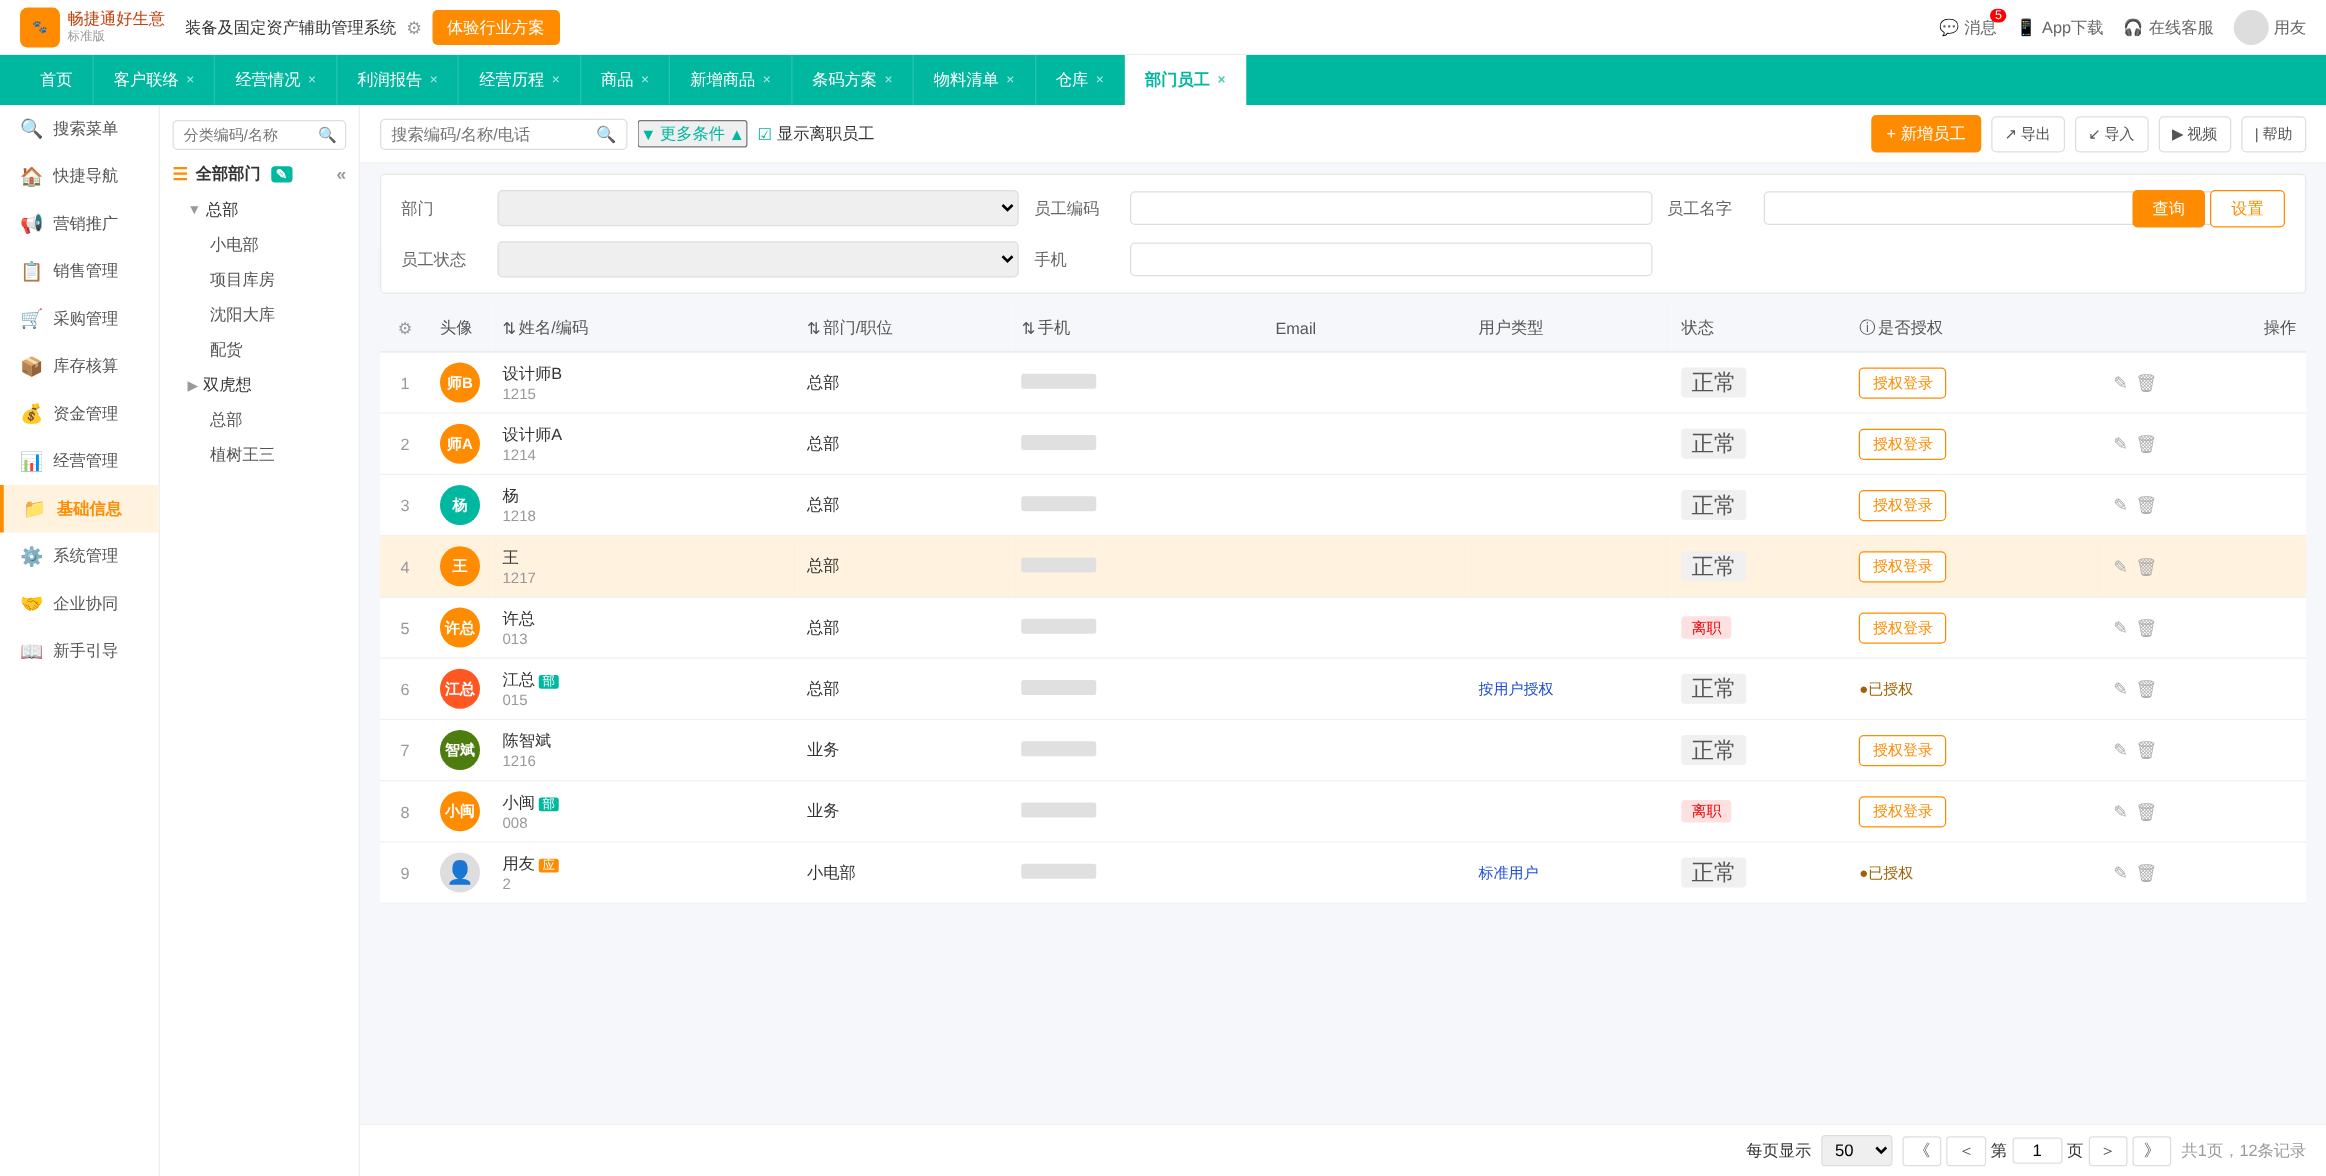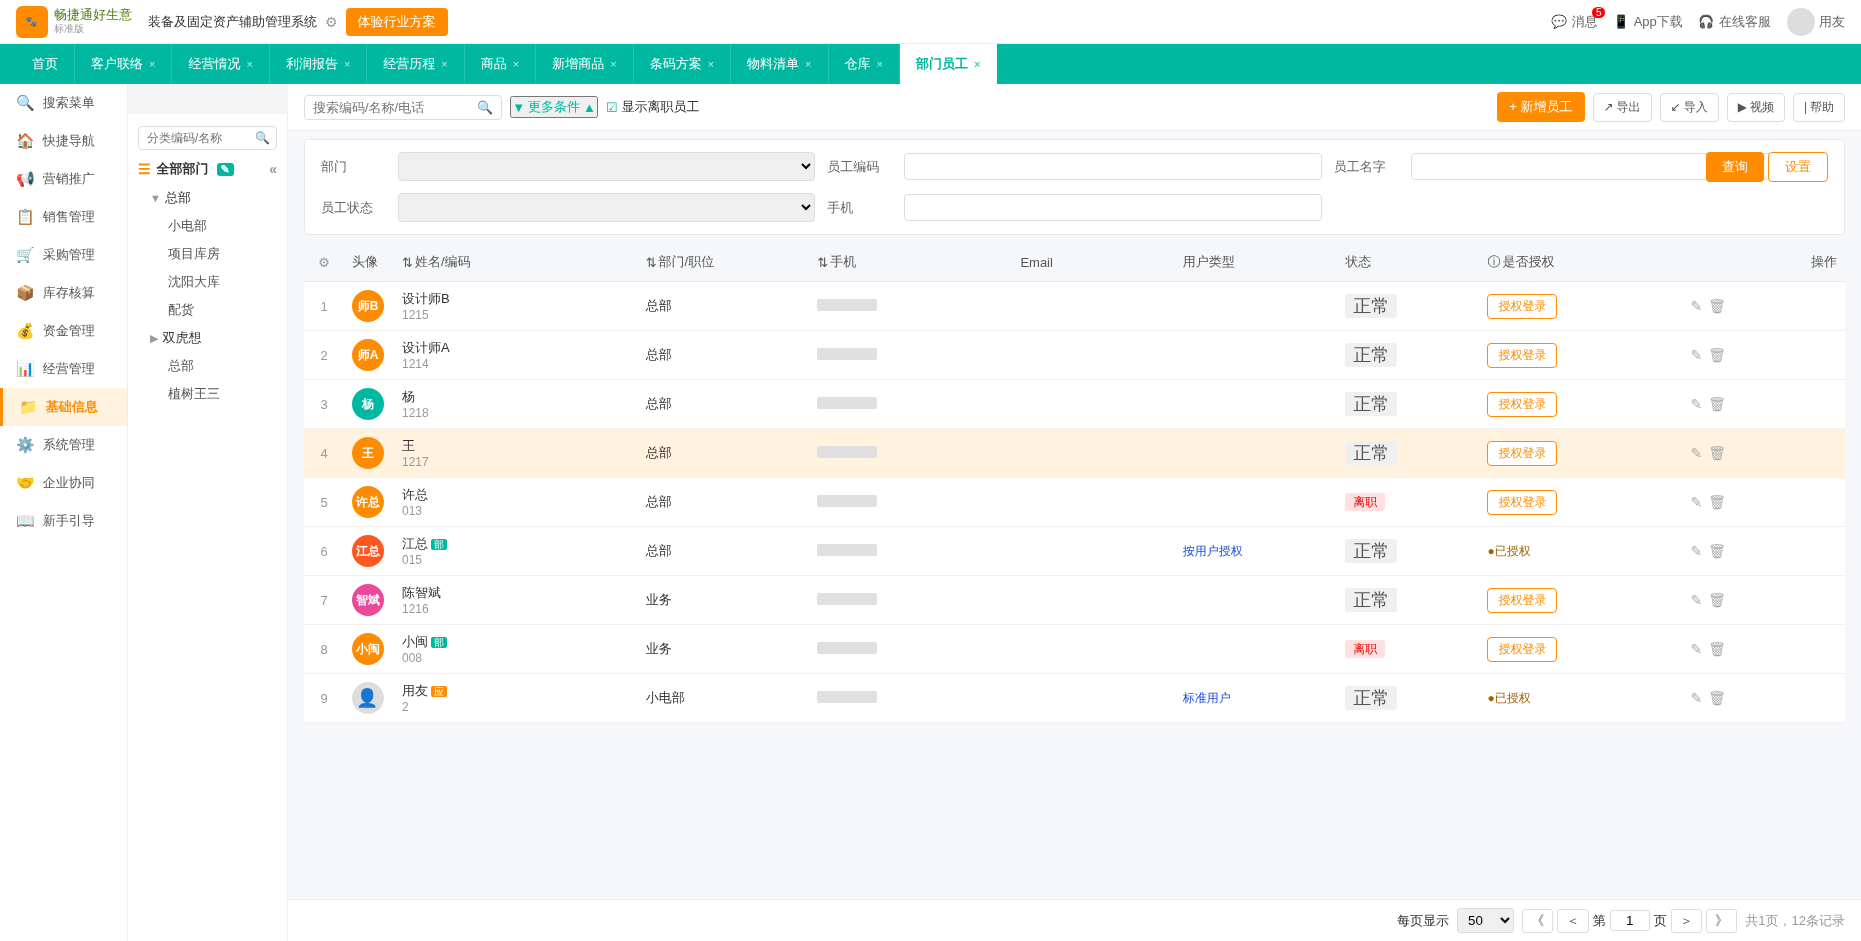--- a/index.html
+++ b/index.html
@@ -7,21 +7,21 @@
 
     
     .top-bar {
       display: flex; align-items: center; background: #fff;
       height: 44px; padding: 0 16px; border-bottom: 1px solid #eee;
       justify-content: space-between;
     }
     .top-bar-left { display: flex; align-items: center; gap: 8px; }
     .logo-area { display: flex; align-items: center; gap: 6px; }
     .logo-icon { width: 32px; height: 32px; background: #ff8c00; border-radius: 6px; display: flex; align-items: center; justify-content: center; color: #fff; font-size: 10px; font-weight: bold; }
-    .logo-text { font-size: 13px; color: #4d7c0f; line-height: 1.2; }
+    .logo-text { font-size: 13px; color: #c2410c; line-height: 1.2; }
     .logo-sub { font-size: 10px; color: #999; }
     .system-title { font-size: 13px; color: #333; margin-left: 8px; }
     .gear-icon { color: #999; cursor: pointer; font-size: 14px; }
     .trial-btn { background: #ff8c00; color: #fff; border: none; border-radius: 4px; padding: 5px 12px; font-size: 13px; cursor: pointer; }
     .top-bar-right { display: flex; align-items: center; gap: 16px; }
     .top-right-item { display: flex; align-items: center; gap: 4px; color: #666; font-size: 13px; cursor: pointer; position: relative; }
     .badge { background: #f00; color: #fff; border-radius: 10px; font-size: 10px; padding: 0 4px; position: absolute; top: -6px; right: -8px; }
     .avatar { width: 28px; height: 28px; background: #ddd; border-radius: 50%; }
 
     
@@ -47,21 +47,21 @@
       display: flex; align-items: center; padding: 10px 16px;
       cursor: pointer; color: #555; font-size: 13px; gap: 8px;
     }
     .sidebar-item.active { background: #fff3e0; color: #ff8c00; font-weight: bold; border-left: 3px solid #ff8c00; }
     .sidebar-icon { font-size: 15px; }
 
     
     .content-area { flex: 1; display: flex; overflow: hidden; }
 
     
-    .dept-tree { width: 160px; background: #fff; border-right: 1px solid #eee; overflow-y: auto; flex-shrink: 0; padding: 8px 0; margin-top: 30px; }
+    .dept-tree { width: 160px; background: #fff; border-right: 1px solid #eee; overflow-y: auto; flex-shrink: 0; padding: 8px 0; }
     .dept-search { display: flex; align-items: center; padding: 4px 10px; }
     .dept-search input { border: 1px solid #ddd; border-radius: 4px; padding: 4px 8px; font-size: 12px; width: 100%; }
     .dept-all { display: flex; align-items: center; padding: 6px 10px; font-size: 13px; font-weight: bold; color: #333; gap: 6px; }
     .dept-item { padding: 5px 12px 5px 20px; font-size: 13px; color: #555; cursor: pointer; }
     .dept-item.indent1 { padding-left: 30px; }
     .dept-group { padding: 5px 12px; font-size: 13px; color: #333; cursor: pointer; display: flex; align-items: center; gap: 4px; }
 
     
     .main-panel { flex: 1; display: flex; flex-direction: column; overflow: hidden; background: #f5f7fa; }
 
@@ -531,21 +531,21 @@
                 <td class="col-action">
                   <div class="action-btns">
     <span class="edit-icon" title="编辑">✎</span>
     <span class="delete-icon" title="删除">🗑</span>
   </div>
                 </td>
               </tr>
               <tr>
                 <td class="col-num">7</td>
                 <td class="col-avatar">
-                  <div class="avatar-circle" style="background:#ec4899;font-family:Liberation Serif, serif;">智斌</div>
+                  <div class="avatar-circle" style="background:#4d7c0f;font-family:Liberation Serif, serif;">智斌</div>
                 </td>
                 <td class="col-name">
                   <div class="name-main">陈智斌</div>
                   <div class="name-code">1216</div>
                 </td>
                 <td class="col-dept">业务</td>
                 <td class="col-phone"><span class="phone-blur"></span></td>
                 <td class="col-email"></td>
                 <td class="col-usertype"><span class="user-type"></span></td>
                 <td class="col-status"><span class="status-normal">正常</span></td>

